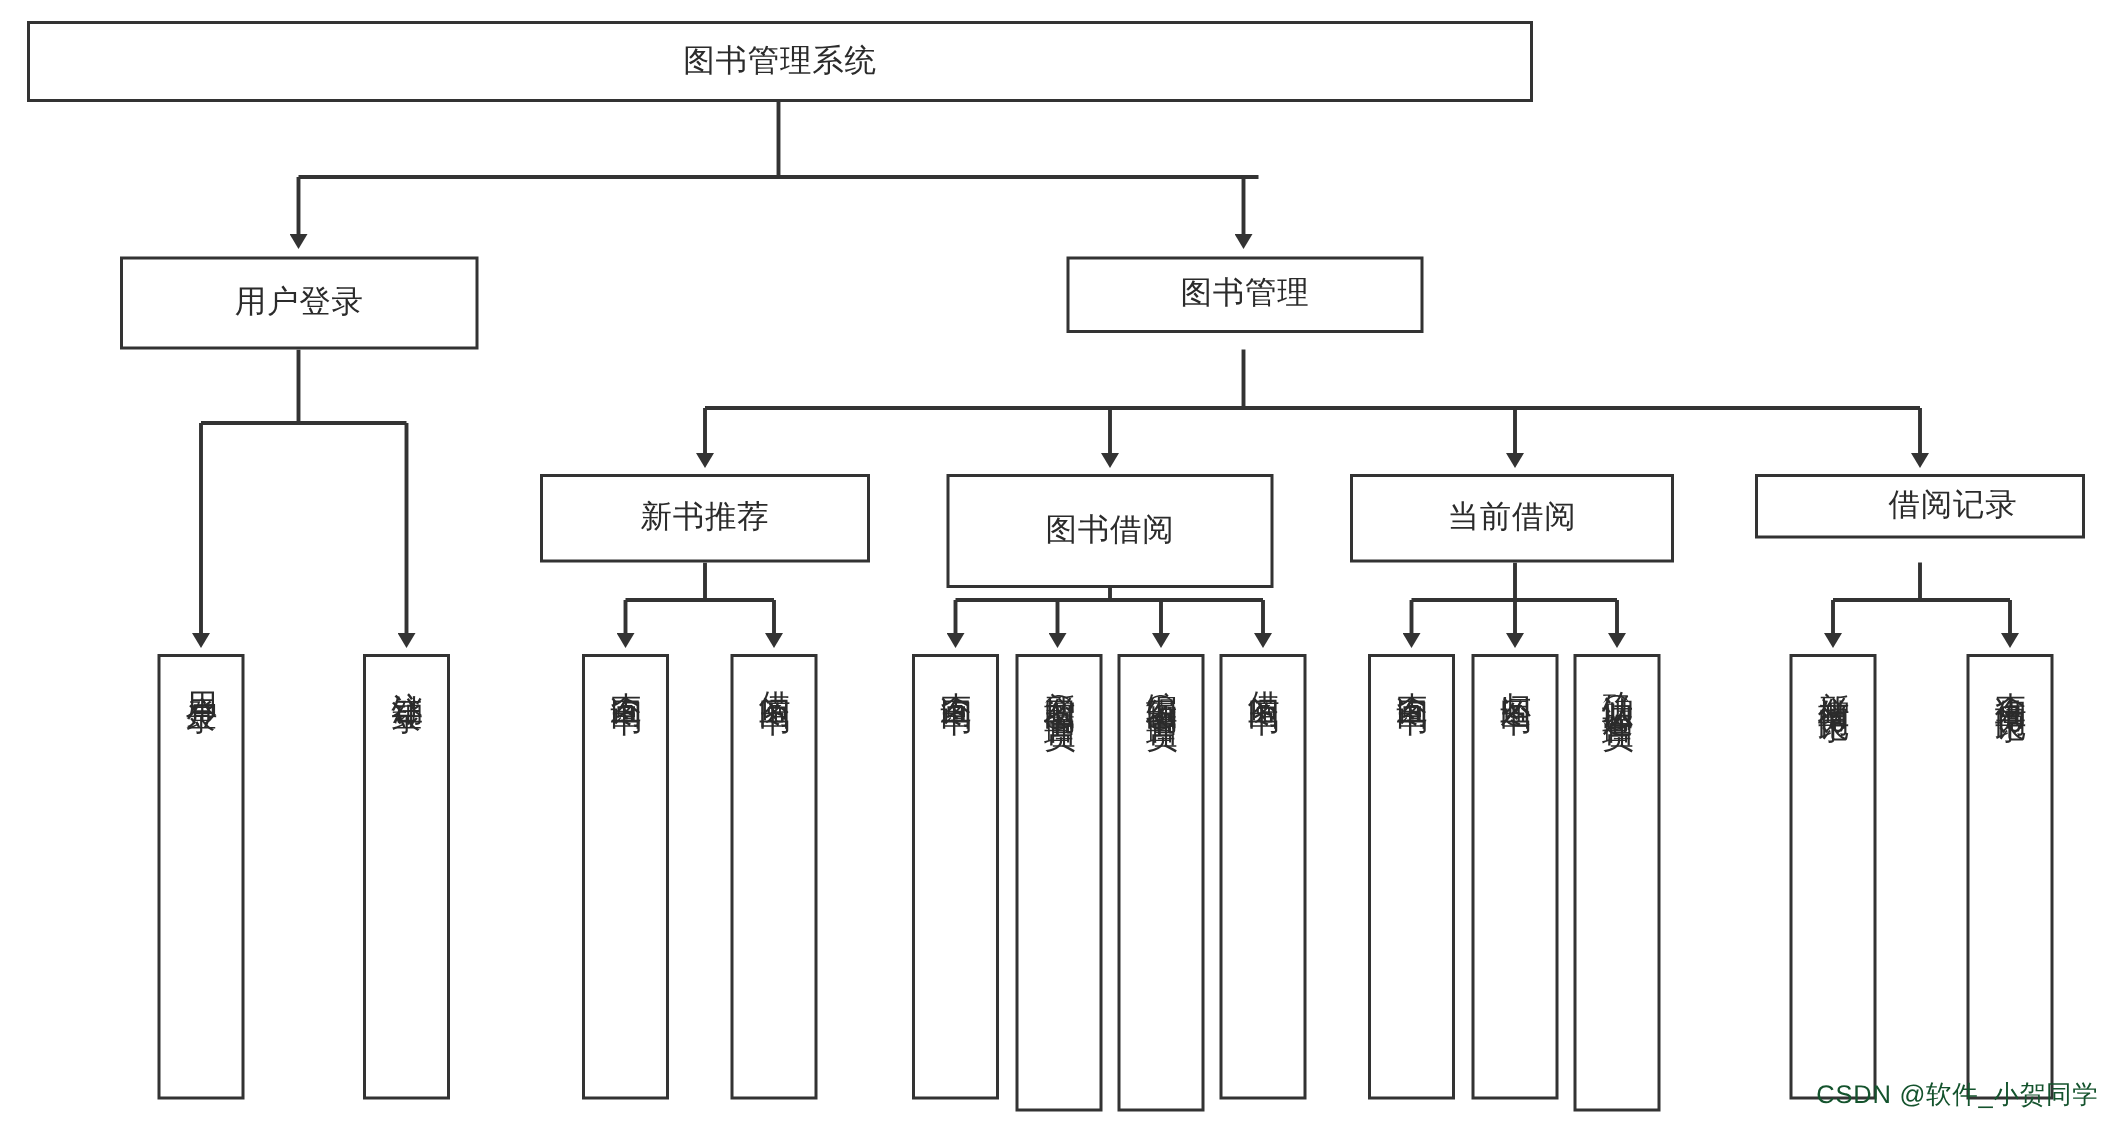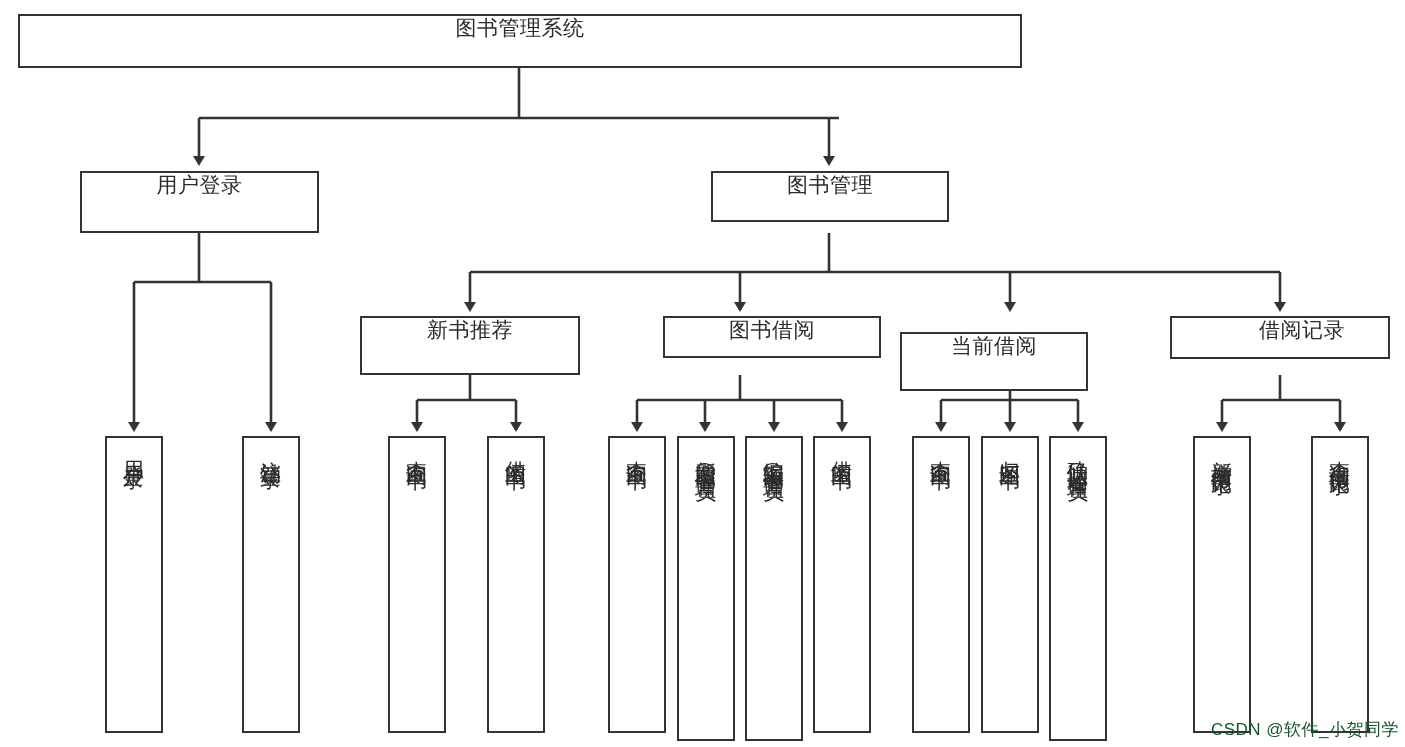--- a/index.html
+++ b/index.html
@@ -24,21 +24,21 @@
     width: 1405px;
     height: 747px;
     pointer-events: none;
   }
   .node {
     position: absolute;
     box-sizing: border-box;
     border: 2px solid #333333;
     background: #ffffff;
     display: flex;
-    align-items: flex-start;
+    align-items: center;
     justify-content: center;
     color: #2b2b2b;
     line-height: 1.18;
   }
   .node.h {
     font-size: 21px;
     letter-spacing: 0.5px;
   }
   .node.v {
     font-size: 21px;
@@ -126,24 +126,24 @@
   <div class="node h" style="left:80px; top:171px; width:239px; height:62px;">
     <span>用户登录</span>
   </div>
   <div class="node h" style="left:711px; top:171px; width:238px; height:51px;">
     <span>图书管理</span>
   </div>
 
   <div class="node h" style="left:360px; top:316px; width:220px; height:59px;">
     <span>新书推荐</span>
   </div>
-  <div class="node h" style="left:631px; top:316px; width:218px; height:42px;margin-left:32px;">
+  <div class="node h" style="left:631px; top:316px; width:218px; height:76px;">
     <span>图书借阅</span>
   </div>
-  <div class="node h" style="left:900px; top:332px; width:188px; height:59px;">
+  <div class="node h" style="left:900px; top:316px; width:216px; height:59px;">
     <span>当前借阅</span>
   </div>
   <div class="node h" style="left:1170px; top:316px; width:220px; height:43px;padding-left:44px;">
     <span>借阅记录</span>
   </div>
 
   <div class="node v" style="left:105px; top:436px; width:58px; height:297px;">
     <span class="vtext">用户登录</span>
   </div>
   <div class="node v" style="left:242px; top:436px; width:58px; height:297px;">

